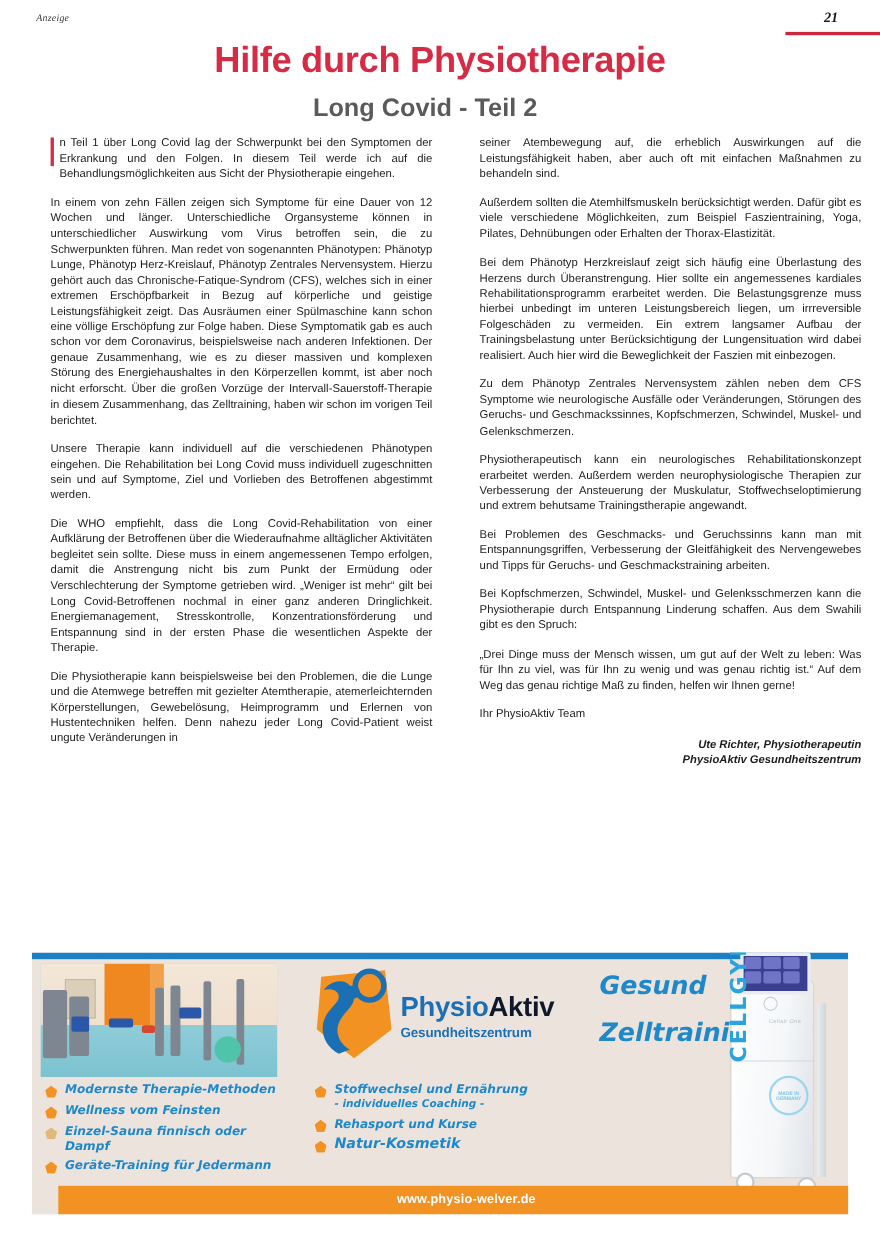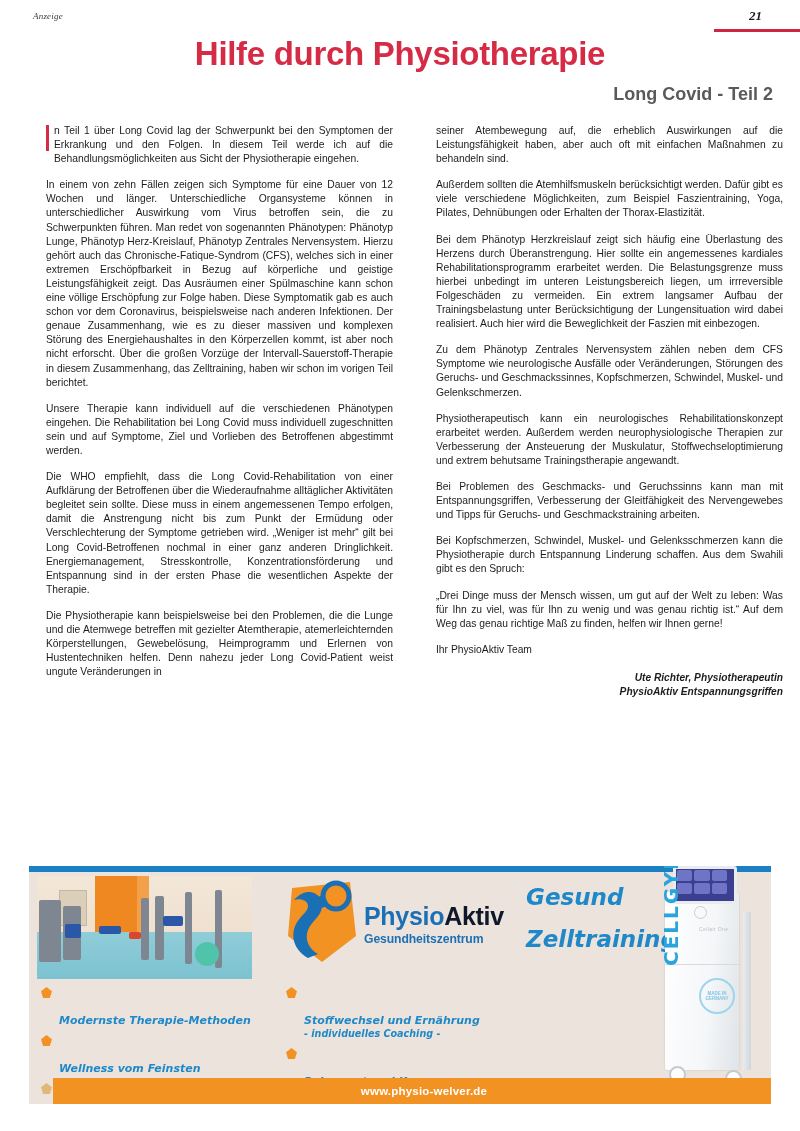--- a/index.html
+++ b/index.html
@@ -64,22 +64,22 @@
     font-weight: bold;
     color: #d62b45;
     letter-spacing: -0.3px;
     font-family: "Liberation Sans", sans-serif;
   }
   .subheadline {
     position: absolute;
     top: 84px;
     left: 0;
     width: 773px;
-    text-align: right;
-    font-size: 18px;
+    text-align: center;
+    font-size: 23px;
     font-weight: bold;
     color: #5a5a5a;
     letter-spacing: 0px;
   }
 
   
   .article {
     position: absolute;
     top: 124px;
     left: 46px;
@@ -199,21 +199,21 @@
     font-size: 25px; font-weight: bold; color: #0f172a; letter-spacing: -0.3px;
   }
   .logo-sub {
     font-size: 12.2px; font-weight: bold; color: #1b6fb5; letter-spacing: -0.1px;
     margin-top: 1px;
   }
 
   
   .ad-slogan {
     position: absolute;
-    left: 497px;
+    left: 516px;
     top: 10px;
     width: 215px;
     color: #1e88c9;
     font-family: "DejaVu Sans", sans-serif;
     font-style: italic;
     font-weight: bold;
     font-size: 23px;
     line-height: 42px;
   }
   .ad-slogan div { white-space: nowrap; }
@@ -303,21 +303,20 @@
     clip-path: polygon(50% 0%, 100% 38%, 81% 100%, 19% 100%, 0% 38%);
   }
   .pent.hollow { background: #e0b87a; }
   .bul-txt {
     font-family: "DejaVu Sans", sans-serif;
     font-style: italic;
     font-weight: bold;
     font-size: 11px;
     line-height: 13px;
     color: #1e88c9;
-    margin-top: 30px;
   }
   .bul-txt .sub {
     font-size: 9.6px;
     display: block;
   }
 
   .ad-footer {
     position: absolute;
     left: 0;
     bottom: 0;
@@ -366,21 +365,21 @@
     <p>Außerdem sollten die Atemhilfsmuskeln berücksichtigt werden. Dafür gibt es viele verschiedene Möglichkeiten, zum Beispiel Faszientraining, Yoga, Pilates, Dehnübungen oder Erhalten der Thorax-Elastizität.</p>
     <p>Bei dem Phänotyp Herzkreislauf zeigt sich häufig eine Überlastung des Herzens durch Überanstrengung. Hier sollte ein angemessenes kardiales Rehabilitationsprogramm erarbeitet werden. Die Belastungsgrenze muss hierbei unbedingt im unteren Leistungsbereich liegen, um irrreversible Folgeschäden zu vermeiden. Ein extrem langsamer Aufbau der Trainingsbelastung unter Berücksichtigung der Lungensituation wird dabei realisiert. Auch hier wird die Beweglichkeit der Faszien mit einbezogen.</p>
     <p>Zu dem Phänotyp Zentrales Nervensystem zählen neben dem CFS Symptome wie neurologische Ausfälle oder Veränderungen, Störungen des Geruchs- und Geschmackssinnes, Kopfschmerzen, Schwindel, Muskel- und Gelenkschmerzen.</p>
     <p>Physiotherapeutisch kann ein neurologisches Rehabilitationskonzept erarbeitet werden. Außerdem werden neurophysiologische Therapien zur Verbesserung der Ansteuerung der Muskulatur, Stoffwechseloptimierung und extrem behutsame Trainingstherapie angewandt.</p>
     <p>Bei Problemen des Geschmacks- und Geruchssinns kann man mit Entspannungsgriffen, Verbesserung der Gleitfähigkeit des Nervengewebes und Tipps für Geruchs- und Geschmackstraining arbeiten.</p>
     <p>Bei Kopfschmerzen, Schwindel, Muskel- und Gelenksschmerzen kann die Physiotherapie durch Entspannung Linderung schaffen. Aus dem Swahili gibt es den Spruch:</p>
     <p>„Drei Dinge muss der Mensch wissen, um gut auf der Welt zu leben: Was für Ihn zu viel, was für Ihn zu wenig und was genau richtig ist.“ Auf dem Weg das genau richtige Maß zu finden, helfen wir Ihnen gerne!</p>
     <p>Ihr PhysioAktiv Team</p>
     <div class="sig">
       <div>Ute Richter, Physiotherapeutin</div>
-      <div>PhysioAktiv Entspannungsgriffen</div>
+      <div>PhysioAktiv Gesundheitszentrum</div>
     </div>
   </div>
 
 </div>
 
 <div class="ad">
   <div class="ad-topbar"></div>
 
   <div class="ad-photo">
     <div class="ph-wall"></div>

